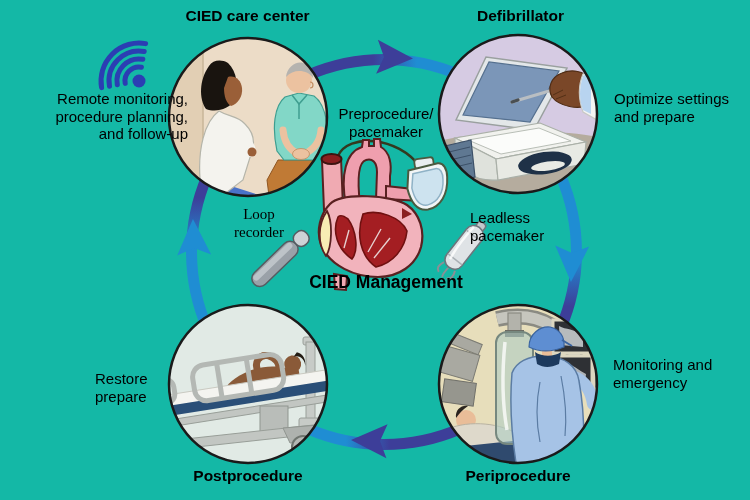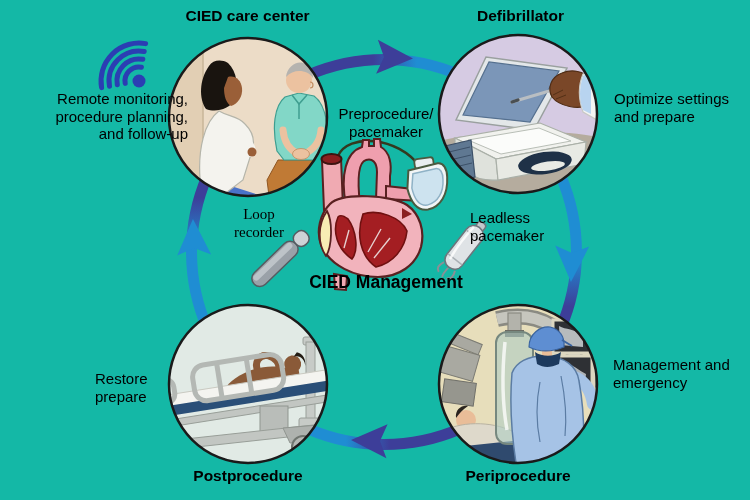--- a/index.html
+++ b/index.html
@@ -290,21 +290,21 @@
   <div class="txt center-title ta-c" style="left:264px;top:272px;width:244px;">
     <span>CIED Management</span>
   </div>
 
   <div class="txt" style="left:95px;top:370px;width:75px;">
     <span>Restore</span>
     <span>prepare</span>
   </div>
 
   <div class="txt" style="left:613px;top:356px;width:130px;">
-    <span>Management and</span>
+    <span>Monitoring and</span>
     <span>emergency</span>
   </div>
 
   <div class="txt stage-label ta-c" style="left:158px;top:467px;width:180px;">
     <span>Postprocedure</span>
   </div>
 
   <div class="txt stage-label ta-c" style="left:428px;top:467px;width:180px;">
     <span>Periprocedure</span>
   </div>

